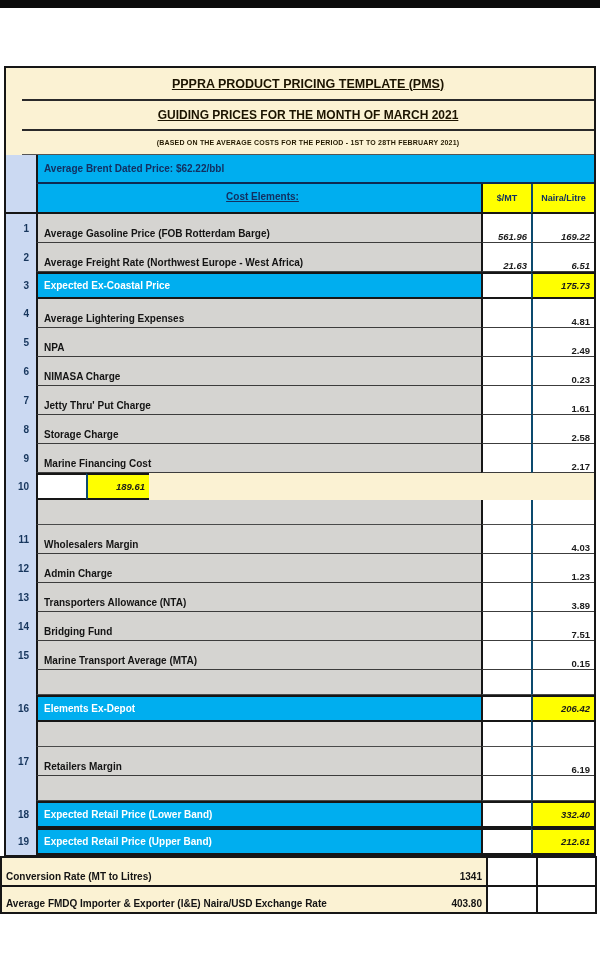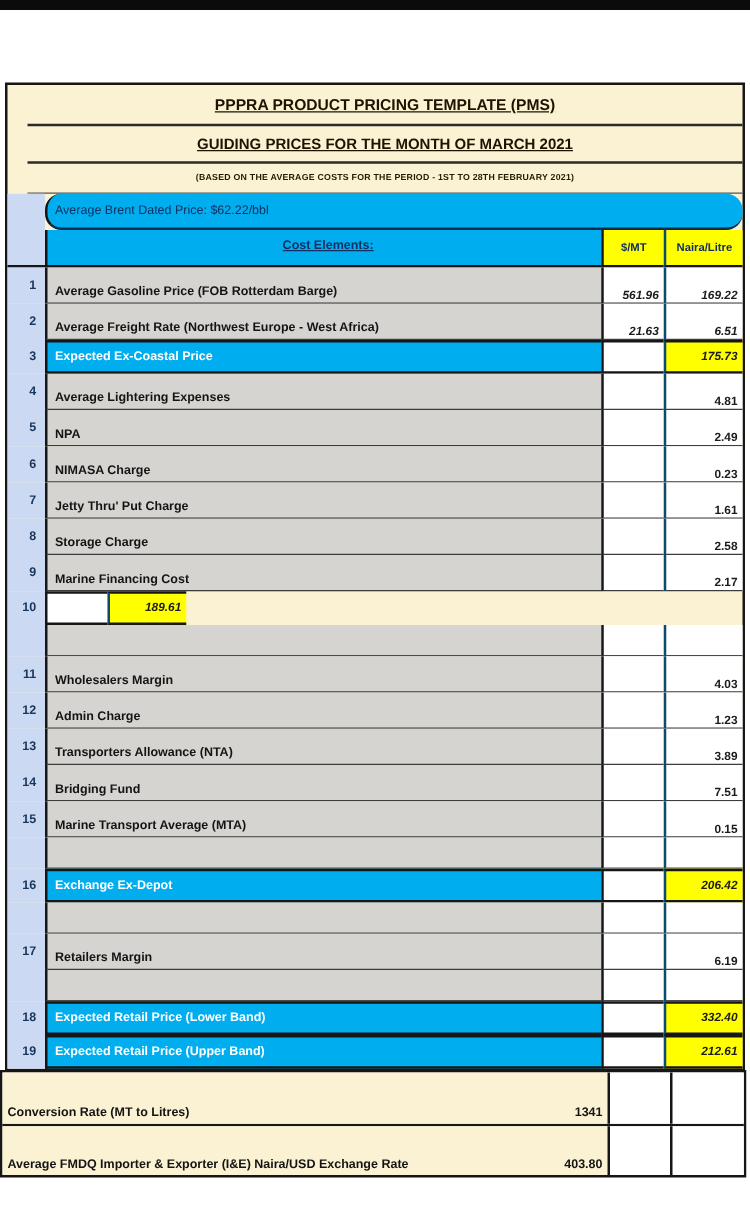--- a/index.html
+++ b/index.html
@@ -30,21 +30,21 @@
     padding:0 0 3px 6px;font-size:10px;font-weight:bold;color:#141414;}
   .c-smt{width:50px;border-left:2px solid #161616;background:#ffffff;}
   .c-naira{width:63px;border-left:2px solid #0c4a6e;background:#ffffff;}
   .val{display:flex;align-items:flex-end;justify-content:flex-end;
     padding:0 4px 3px 0;font-size:9.5px;font-weight:bold;color:#1b1b1b;height:100%;}
 
   
   .row-brent{height:29px;}
   .row-brent .banner{width:558px;background:#00AEEF;border-left:2px solid #161616;
     border-bottom:2px solid #0d2a52;display:flex;align-items:center;padding-left:6px;
-    font-size:10px;font-weight:normal;color:#123061;box-sizing:border-box;border-radius:13px;}
+    font-size:10px;font-weight:bold;color:#123061;box-sizing:border-box;}
 
   
   .row-colhdr{height:30px;}
   .row-colhdr .c-desc{background:#00AEEF;justify-content:center;align-items:center;
     color:#123061;font-size:10px;text-decoration:underline;border-bottom:2px solid #161616;}
   .row-colhdr .c-smt,.row-colhdr .c-naira{background:#FFFF00;border-bottom:2px solid #161616;
     display:flex;align-items:center;justify-content:center;
     font-size:9px;font-weight:bold;color:#123061;}
   .row-colhdr .c-num{border-bottom:2px solid #161616;}
 
@@ -64,21 +64,21 @@
   .row-total .val{font-style:italic;align-items:center;padding-bottom:0;}
 
   
   .row-spacer{height:25px;}
   .row-spacer .c-desc{background:#D5D4D1;border-bottom:1px solid #4a4a4a;}
   .row-spacer .c-smt,.row-spacer .c-naira{border-bottom:1px solid #4a4a4a;}
 
   
   .footer{position:absolute;left:0;top:856px;width:597px;box-sizing:border-box;
     border:2px solid #161616;border-top:2px solid #161616;}
-  .f-row{display:flex;height:41px;box-sizing:border-box;}
+  .f-row{display:flex;height:27px;box-sizing:border-box;}
   .f-row + .f-row{border-top:2px solid #161616;}
   .f-main{width:484px;background:#FBF2D3;display:flex;align-items:flex-end;
     justify-content:space-between;padding:0 4px 3px 4px;box-sizing:border-box;}
   .f-label{font-size:10px;font-weight:bold;color:#141414;}
   .f-value{font-size:10px;font-weight:bold;color:#141414;}
   .f-smt{width:50px;border-left:2px solid #161616;background:#ffffff;box-sizing:border-box;}
   .f-naira{width:59px;border-left:2px solid #161616;background:#ffffff;box-sizing:border-box;}
 </style>
 </head>
 <body>
@@ -233,21 +233,21 @@
         </div>
       </div>
       <div class="grid-row row-spacer">
         <div class="c c-num"></div>
         <div class="c c-desc"></div>
         <div class="c c-smt"></div>
         <div class="c c-naira"></div>
       </div>
       <div class="grid-row row-total">
         <div class="c c-num">16</div>
-        <div class="c c-desc">Exchange Ex-Depot</div>
+        <div class="c c-desc">Elements Ex-Depot</div>
         <div class="c c-smt"></div>
         <div class="c c-naira">
           <div class="val">206.42</div>
         </div>
       </div>
       <div class="grid-row row-spacer">
         <div class="c c-num"></div>
         <div class="c c-desc"></div>
         <div class="c c-smt"></div>
         <div class="c c-naira"></div>

